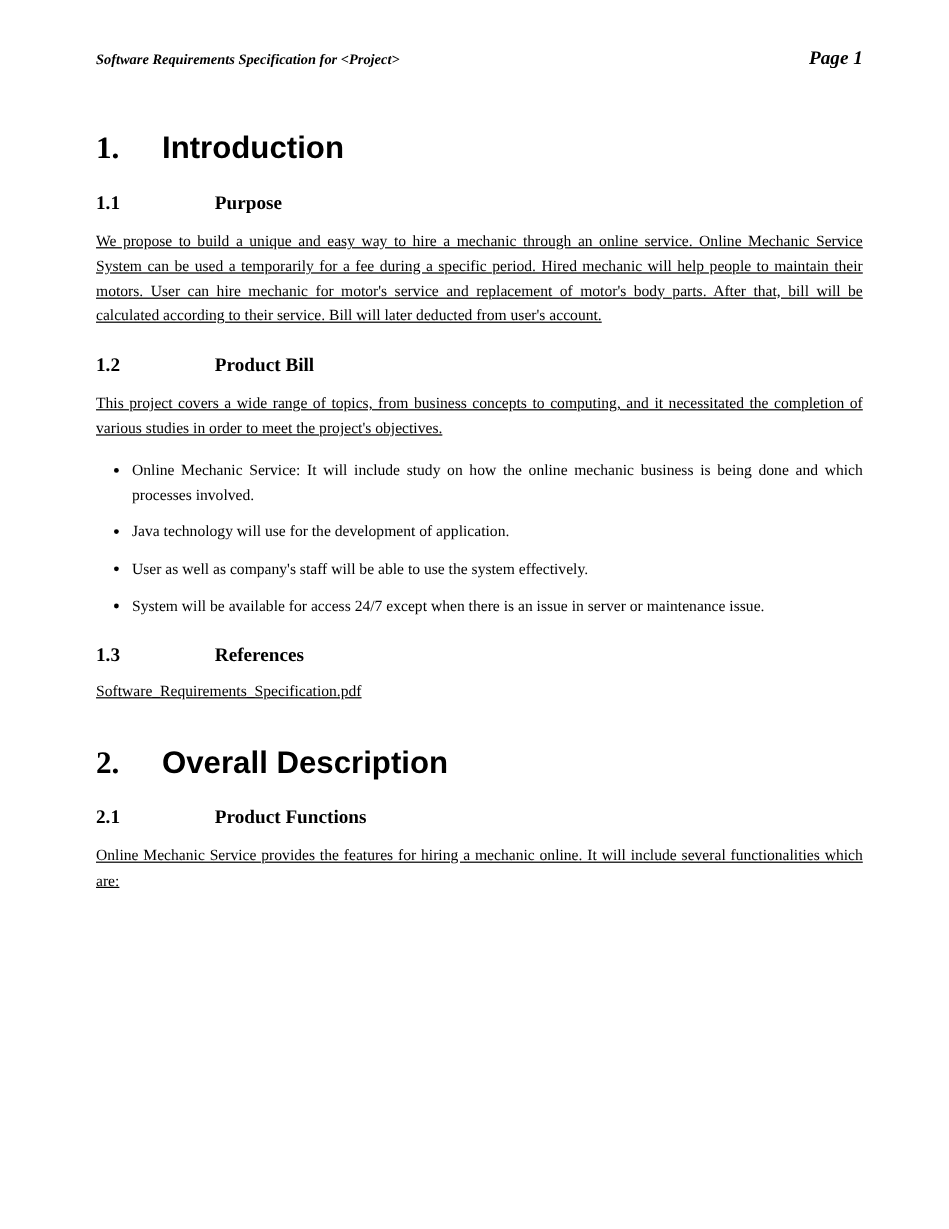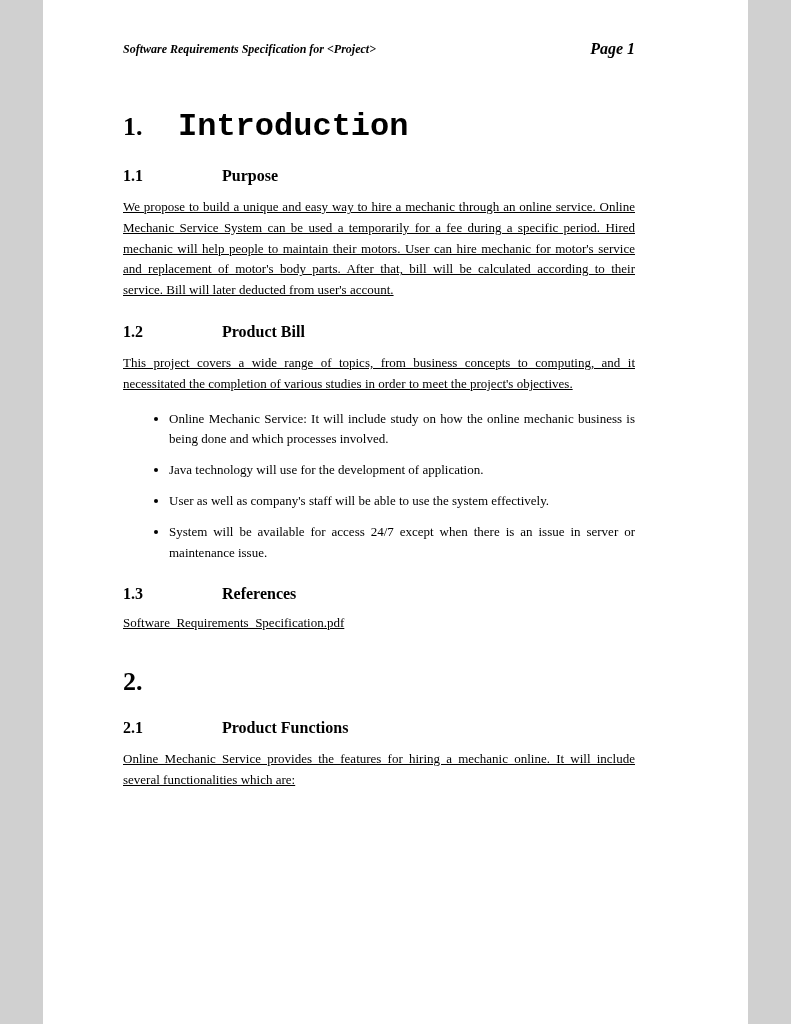--- a/index.html
+++ b/index.html
@@ -11,24 +11,24 @@
     body {
       background: #d0d0d0;
       display: flex;
       justify-content: center;
       align-items: flex-start;
       min-height: 1024px;
       font-family: 'Times New Roman', Times, serif;
     }
 
     .page {
-      width: 705px;
+      width: 791px;
       min-height: 1024px;
       background: #ffffff;
-      padding: 40px 113px 60px 80px;
+      padding: 40px 72px 60px 80px;
       position: relative;
     }
 
     .header {
       display: flex;
       justify-content: space-between;
       align-items: center;
       margin-bottom: 50px;
       font-size: 12px;
       font-style: italic;
@@ -51,23 +51,23 @@
     }
 
     .section-h1 .num {
       font-size: 26px;
       font-weight: bold;
       min-width: 55px;
       font-family: 'Times New Roman', Times, serif;
     }
 
     .section-h1 .title {
-      font-size: 32px;
+      font-size: 26px;
       font-weight: bold;
-      font-family: Liberation Mono, monospace;
+      font-family: Liberation Sans, sans-serif;
     }
 
     .section-h2 {
       display: flex;
       align-items: baseline;
       margin-bottom: 12px;
       margin-top: 22px;
       gap: 44px;
     }
 
@@ -87,21 +87,21 @@
     .body-text {
       font-size: 13px;
       line-height: 1.6;
       text-align: justify;
       margin-bottom: 14px;
       font-family: 'Times New Roman', Times, serif;
       text-decoration: underline;
     }
 
     .bullet-list {
-      margin-left: 46px;
+      margin-left: 30px;
       margin-bottom: 14px;
     }
 
     .bullet-list li {
       font-size: 13px;
       line-height: 1.6;
       text-align: justify;
       margin-bottom: 10px;
       font-family: 'Times New Roman', Times, serif;
       list-style-type: disc;
@@ -150,20 +150,21 @@
   </ul>
 
   <div class="section-h2">
     <span class="num">1.3</span>
     <span class="title">References</span>
   </div>
   <a class="reference-link" href="#">Software_Requirements_Specification.pdf</a>
 
   <div class="section-h1" style="margin-top: 36px;">
     <span class="num">2.</span>
+    <span class="title">Overall Description</span>
   </div>
 
   <div class="section-h2">
     <span class="num">2.1</span>
     <span class="title">Product Functions</span>
   </div>
   <p class="body-text">Online Mechanic Service provides the features for hiring a mechanic online. It will include several functionalities which are:</p>
 
 </div>
 

